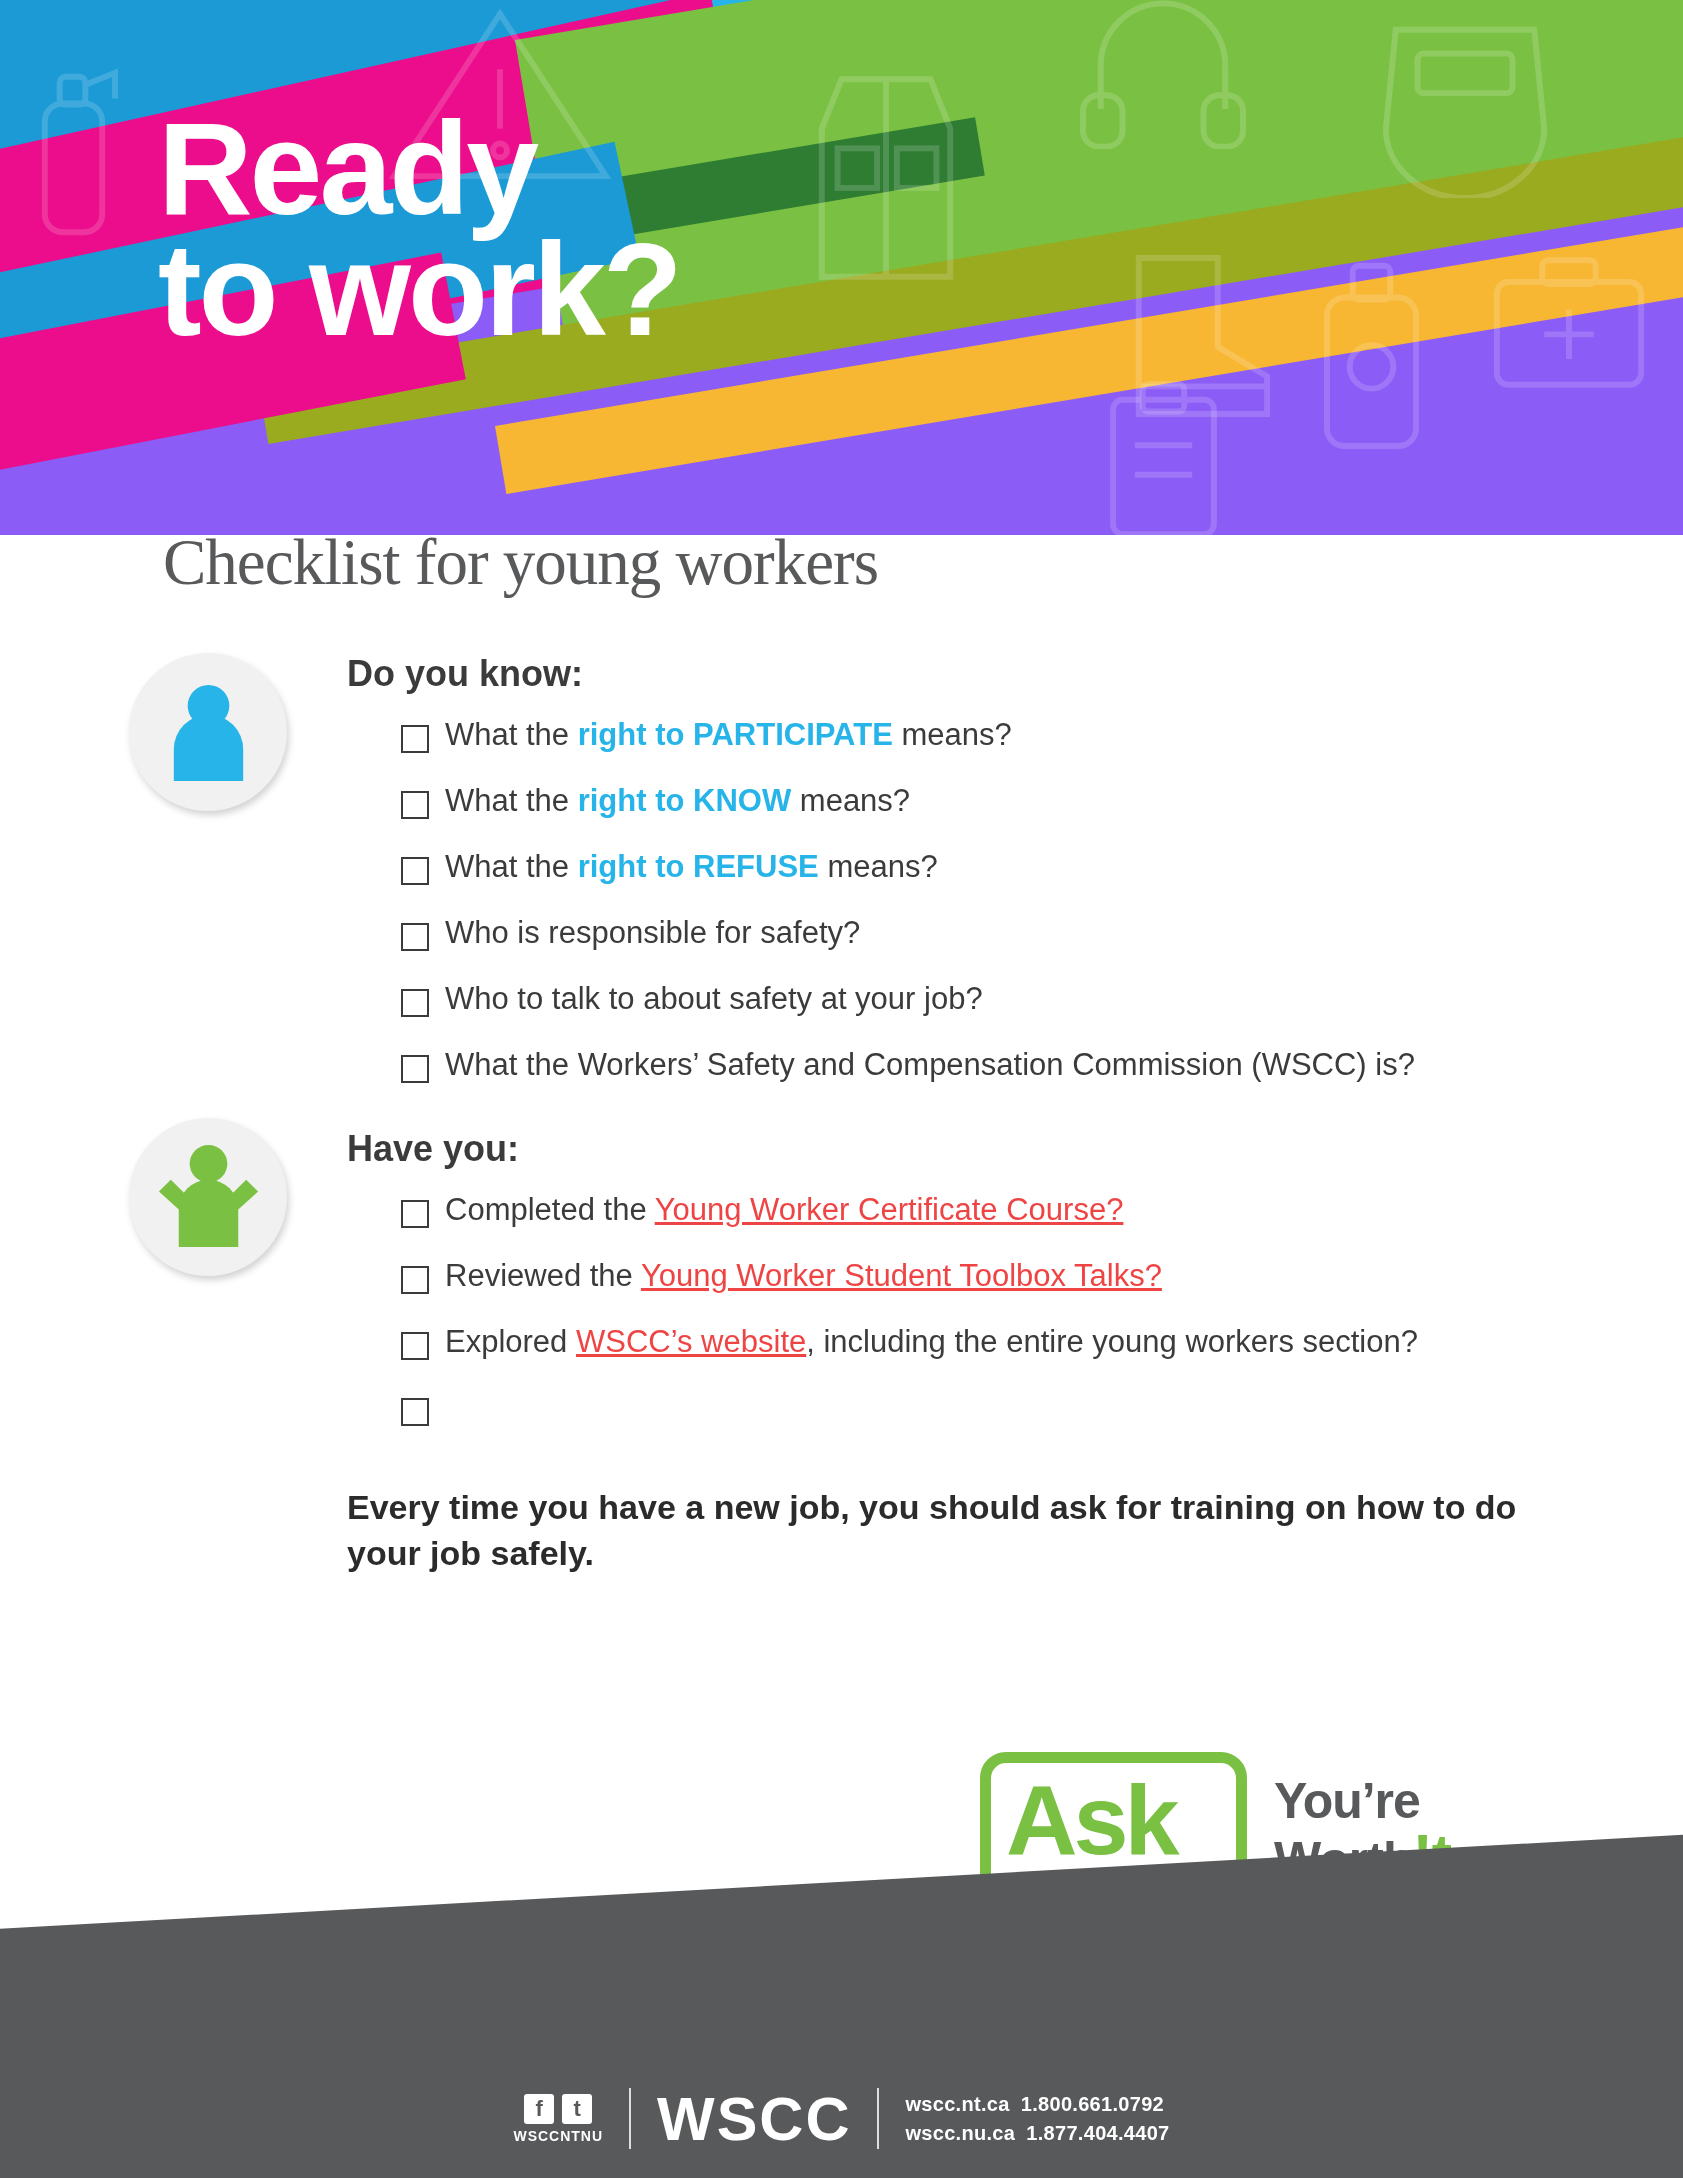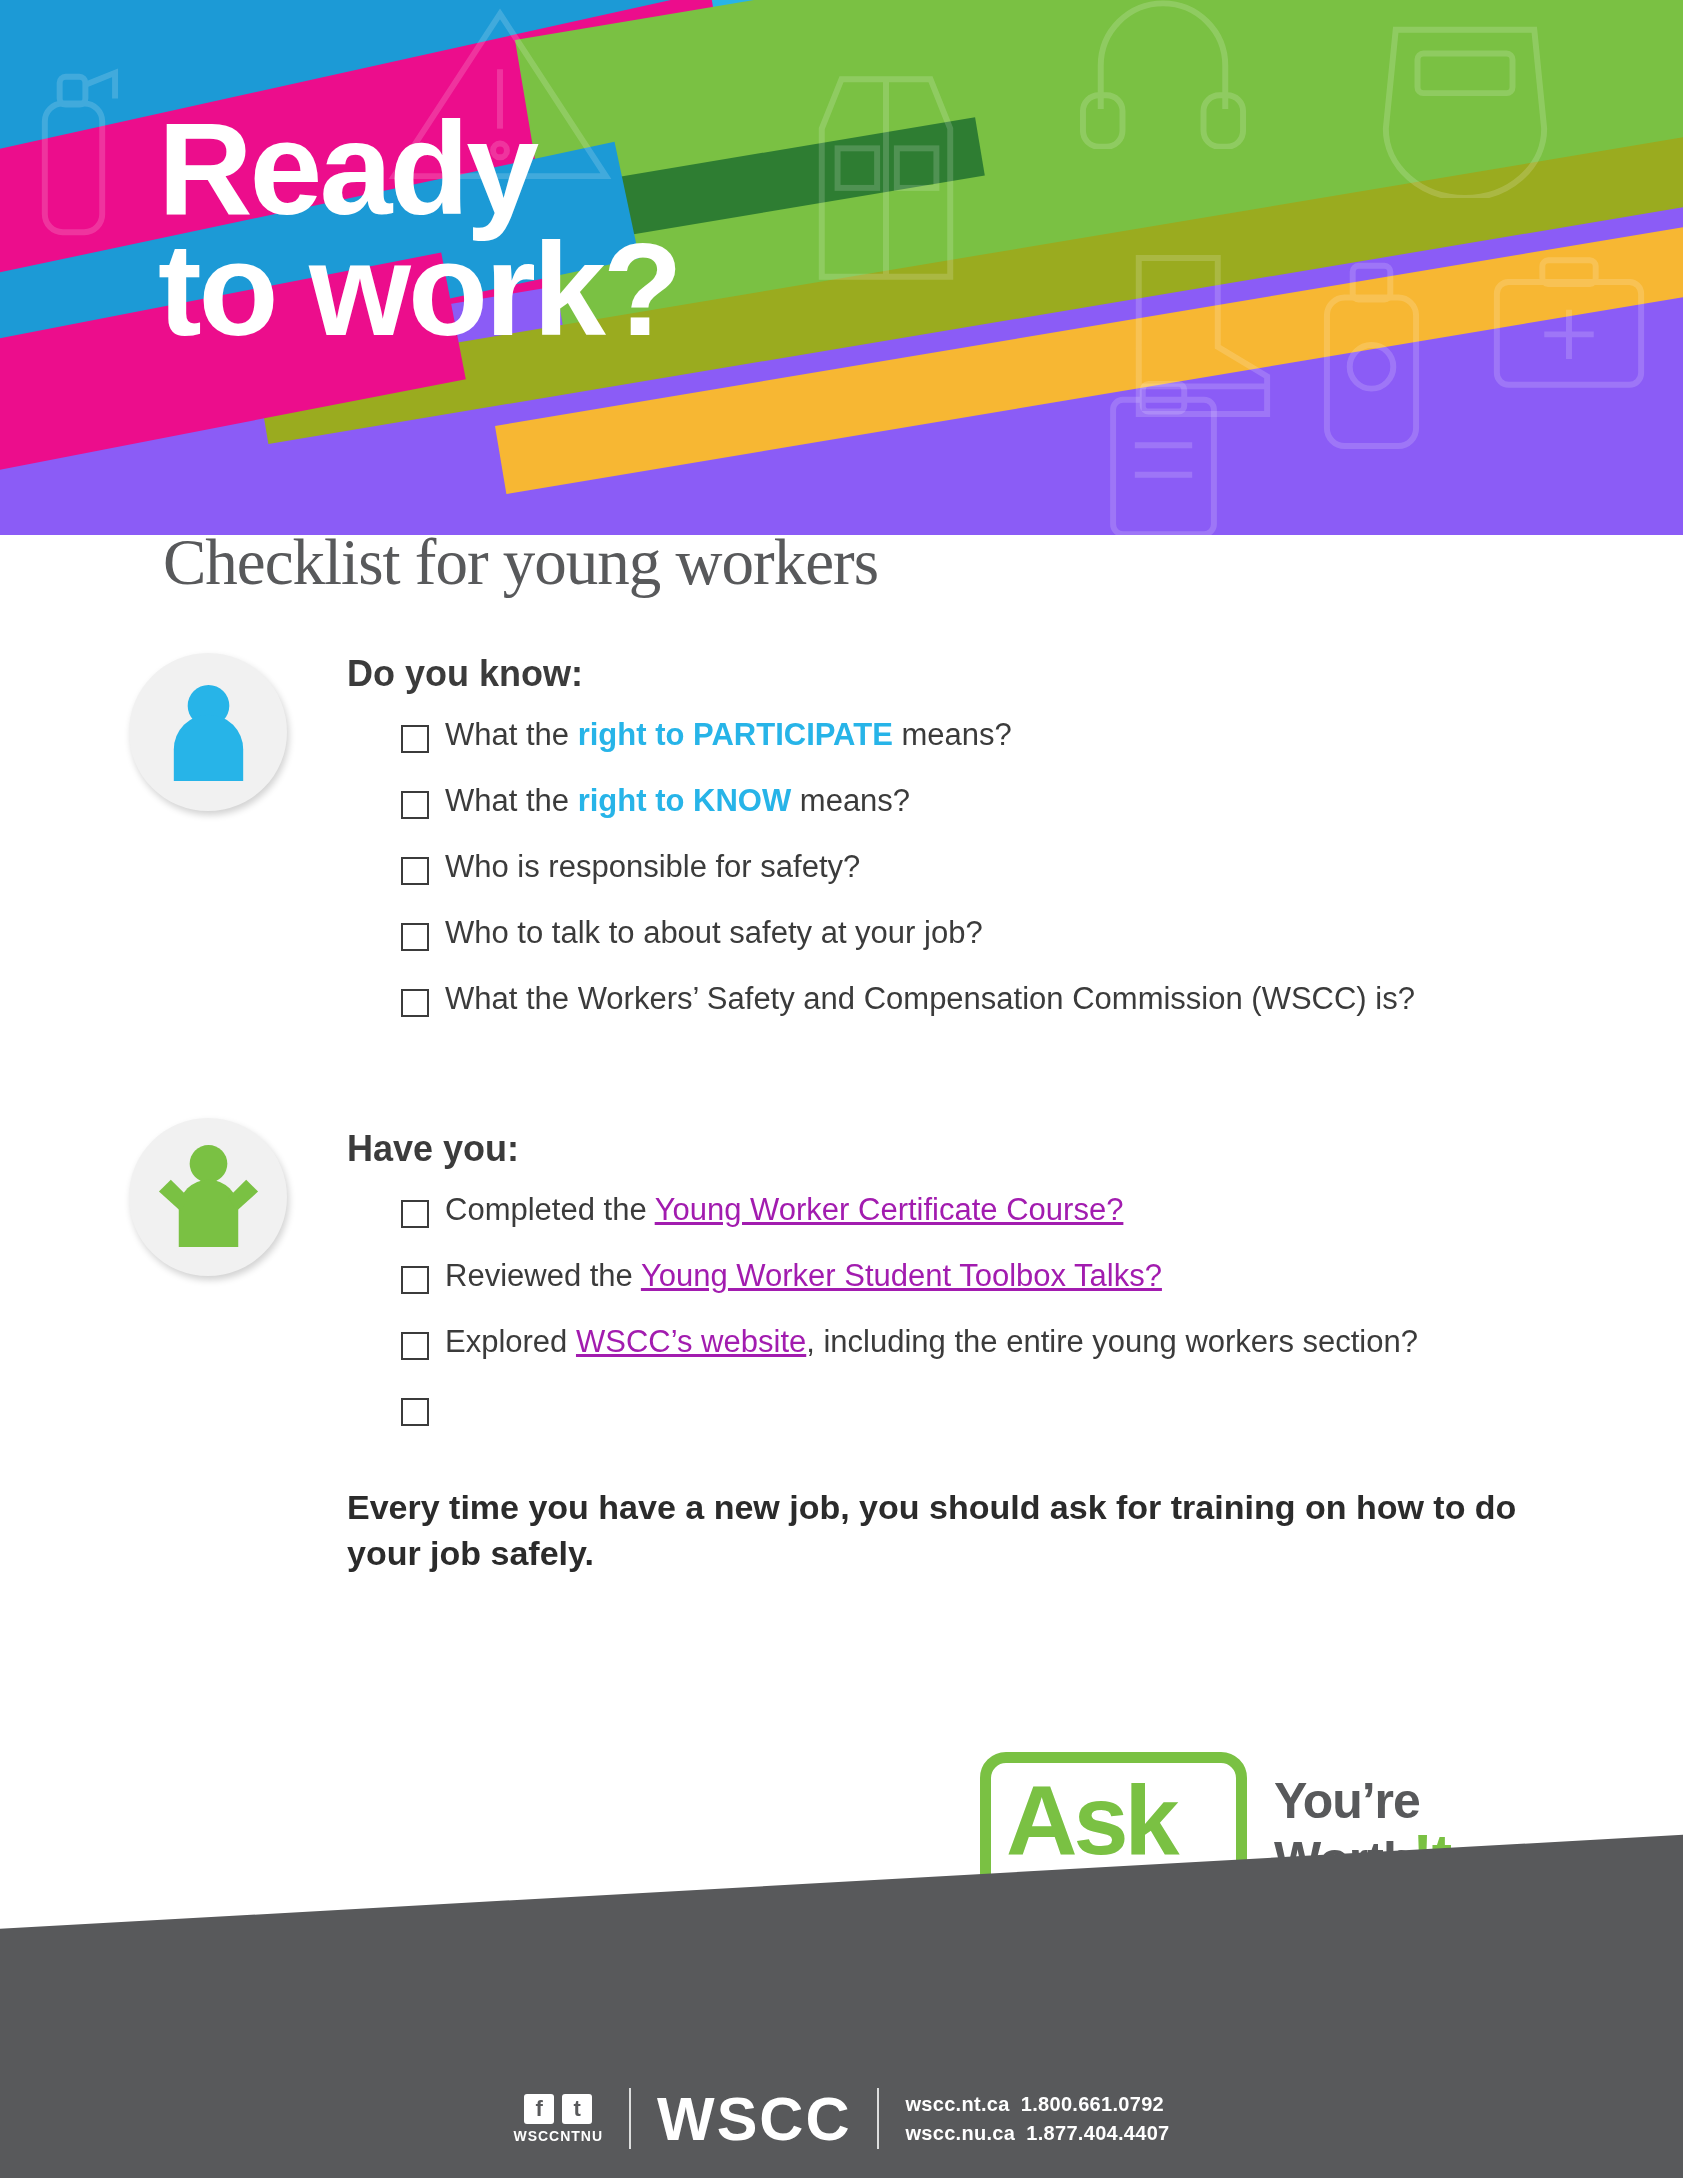--- a/index.html
+++ b/index.html
@@ -182,21 +182,21 @@
   .checkbox {
     flex: none;
     width: 24px;
     height: 24px;
     border: 2px solid #3b3b3b;
     margin-right: 16px;
     margin-top: 8px;
     background: #ffffff;
   }
   .hi { color: #27b4e8; font-weight: bold; }
-  .link { color: #a21caf; text-decoration: underline; }
+  .link { color: #ef4444; text-decoration: underline; }
 
   .closing {
     margin-left: 347px;
     margin-top: 40px;
     font-size: 34px;
     font-weight: bold;
     line-height: 1.35;
     color: #2b2b2b;
     max-width: 1188px;
   }
@@ -398,20 +398,24 @@
     <div class="section-body">
       <div class="section-title">Do you know:</div>
 
       <div class="check-row">
         <span class="checkbox"></span>
         <span><span>What the </span><span class="hi">right to PARTICIPATE</span><span> means?</span></span>
       </div>
       <div class="check-row">
         <span class="checkbox"></span>
         <span><span>What the </span><span class="hi">right to KNOW</span><span> means?</span></span>
+      </div>
+      <div class="check-row">
+        <span class="checkbox"></span>
+        <span><span>What the </span><span class="hi">right to REFUSE</span><span> means?</span></span>
       </div>
       <div class="check-row">
         <span class="checkbox"></span>
         <span>Who is responsible for safety?</span>
       </div>
       <div class="check-row">
         <span class="checkbox"></span>
         <span>Who to talk to about safety at your job?</span>
       </div>
       <div class="check-row">

